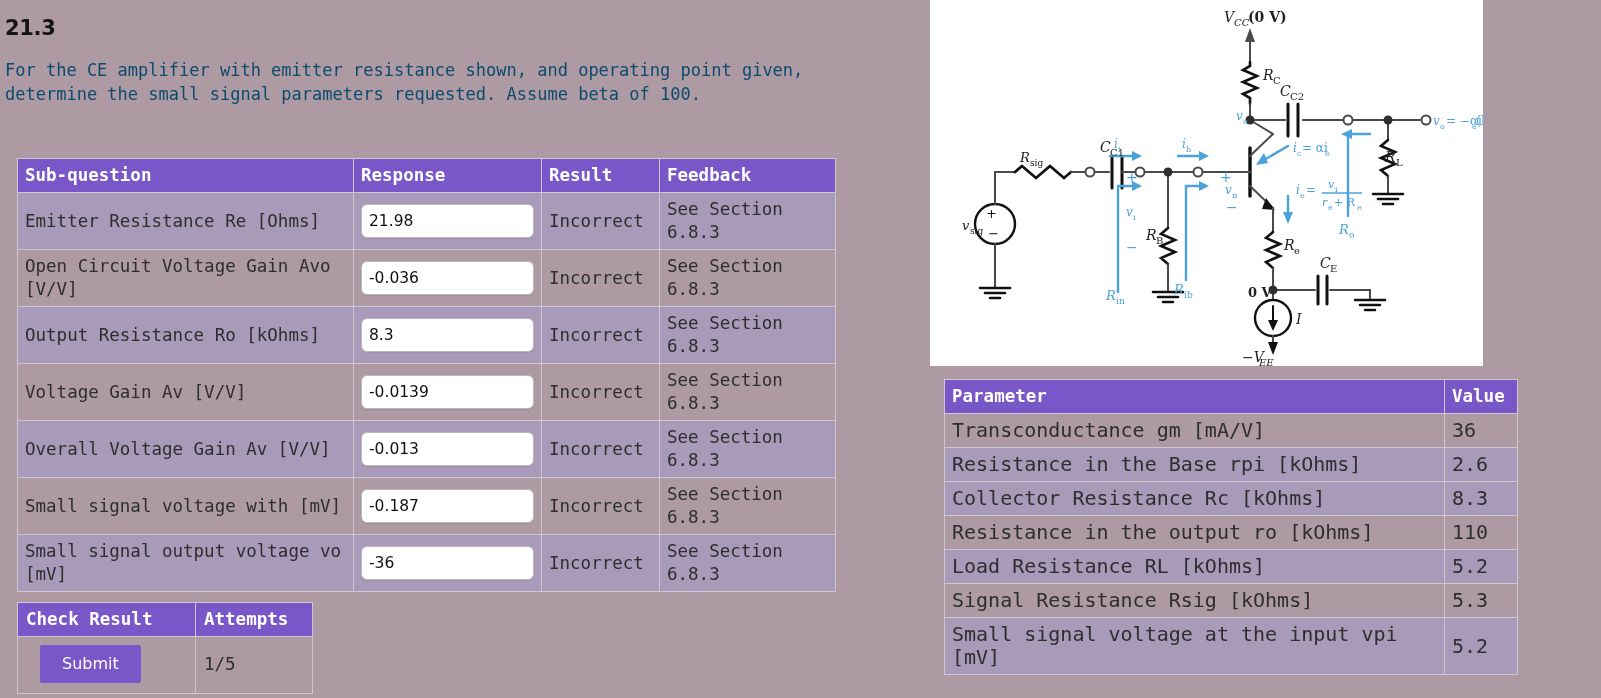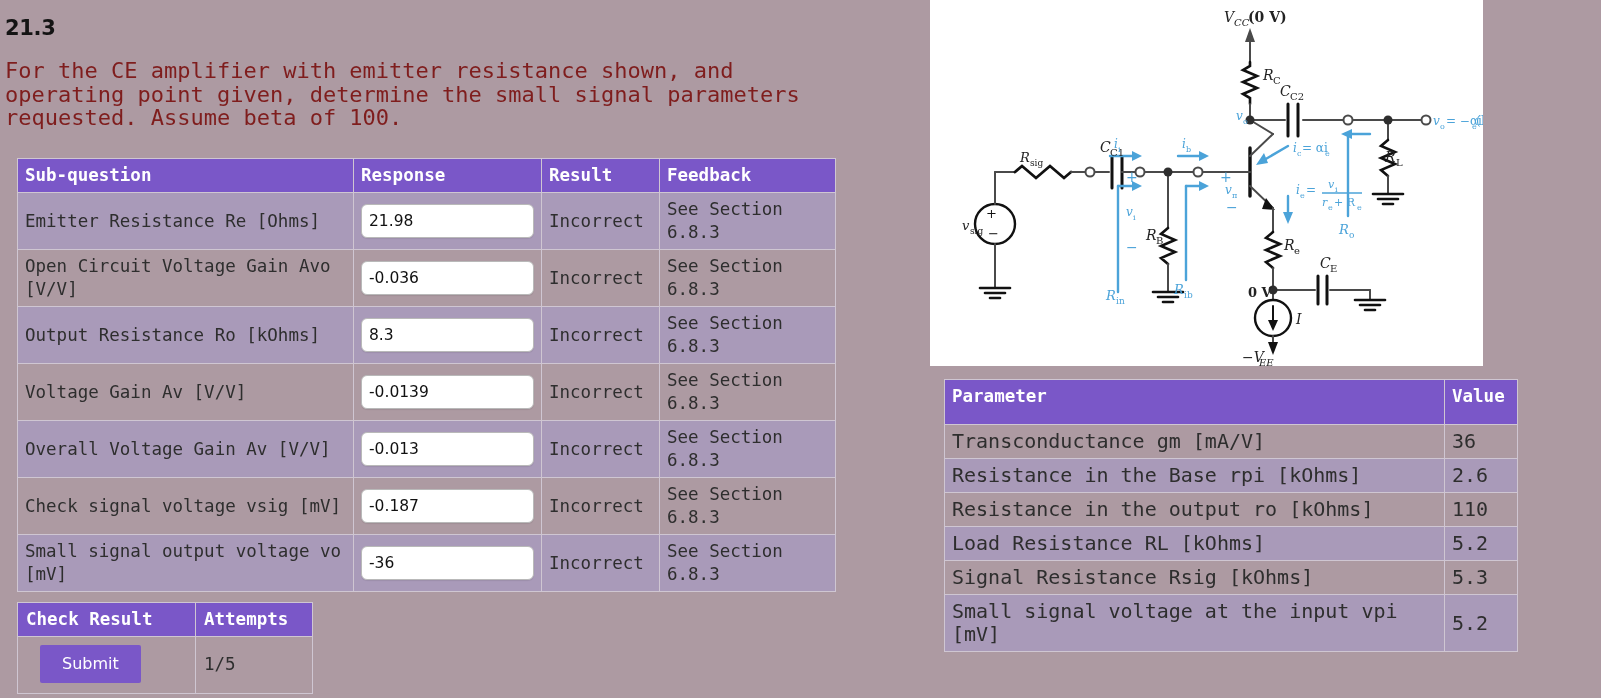--- a/index.html
+++ b/index.html
@@ -26,23 +26,23 @@
   .q-number {
     font-family: "DejaVu Sans", "Liberation Sans", sans-serif;
     font-weight: bold;
     font-size: 21px;
     color: #141414;
     margin: 16px 0 0 5px;
     letter-spacing: -0.3px;
   }
   .q-text {
     font-family: "DejaVu Sans Mono", "Liberation Mono", monospace;
-    font-size: 22px;
+    font-size: 17px;
     line-height: 23.5px;
-    color: #7f1d1d;
+    color: #0c4a6e;
     margin: 19px 0 0 5px;
     width: 845px;
   }
   
   .answer-table {
     position: absolute;
     left: 17px;
     top: 158px;
     border-collapse: collapse;
     width: 818px;
@@ -166,21 +166,21 @@
     width: 573px;
     table-layout: fixed;
   }
   .param-table th {
     background: #7a57c8;
     color: #ffffff;
     font-family: "DejaVu Sans Mono", "Liberation Mono", monospace;
     font-weight: bold;
     font-size: 17.5px;
     text-align: left;
-    padding: 6px 0 18px 7px;
+    padding: 6px 0 7px 7px;
     border: 1px solid #cfc6d2;
   }
   .param-table td {
     font-family: "DejaVu Sans Mono", "Liberation Mono", monospace;
     font-size: 20px;
     color: #2e2e2e;
     border: 1px solid #cfc6d2;
     padding: 5px 0 5px 7px;
     line-height: 23px;
   }
@@ -249,21 +249,21 @@
         </tr>
         <tr class="row-odd">
           <td>Overall Voltage Gain Av [V/V]</td>
           <td>
             <input class="resp-input" type="text" value="-0.013" style="">
           </td>
           <td class="result-cell">Incorrect</td>
           <td class="feedback-cell">See Section 6.8.3</td>
         </tr>
         <tr class="row-even">
-          <td>Check signal voltage vsig [mV]</td>
+          <td>Small signal voltage with [mV]</td>
           <td>
             <input class="resp-input" type="text" value="-0.187" style="">
           </td>
           <td class="result-cell">Incorrect</td>
           <td class="feedback-cell">See Section 6.8.3</td>
         </tr>
         <tr class="row-odd">
           <td>Small signal output voltage vo [mV]</td>
           <td>
             <input class="resp-input" type="text" value="-36" style="">
@@ -501,20 +501,24 @@
       </thead>
       <tbody>
         <tr class="prow-odd">
           <td>Transconductance gm [mA/V]</td>
           <td>36</td>
         </tr>
         <tr class="prow-even">
           <td>Resistance in the Base rpi [kOhms]</td>
           <td>2.6</td>
         </tr>
+        <tr class="prow-even">
+          <td>Collector Resistance Rc [kOhms]</td>
+          <td>8.3</td>
+        </tr>
         <tr class="prow-odd">
           <td>Resistance in the output ro [kOhms]</td>
           <td>110</td>
         </tr>
         <tr class="prow-even">
           <td>Load Resistance RL [kOhms]</td>
           <td>5.2</td>
         </tr>
         <tr class="prow-odd">
           <td>Signal Resistance Rsig [kOhms]</td>

